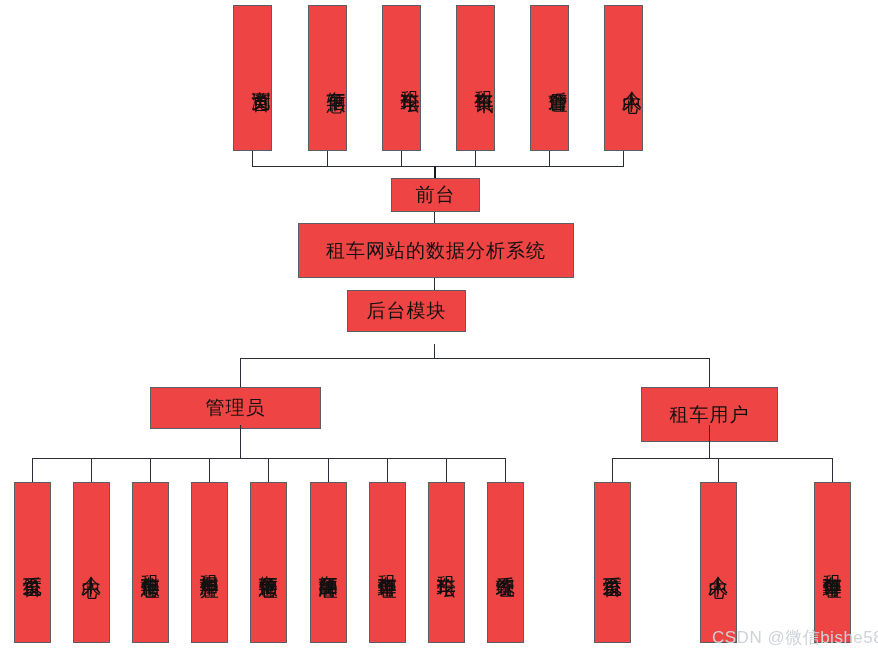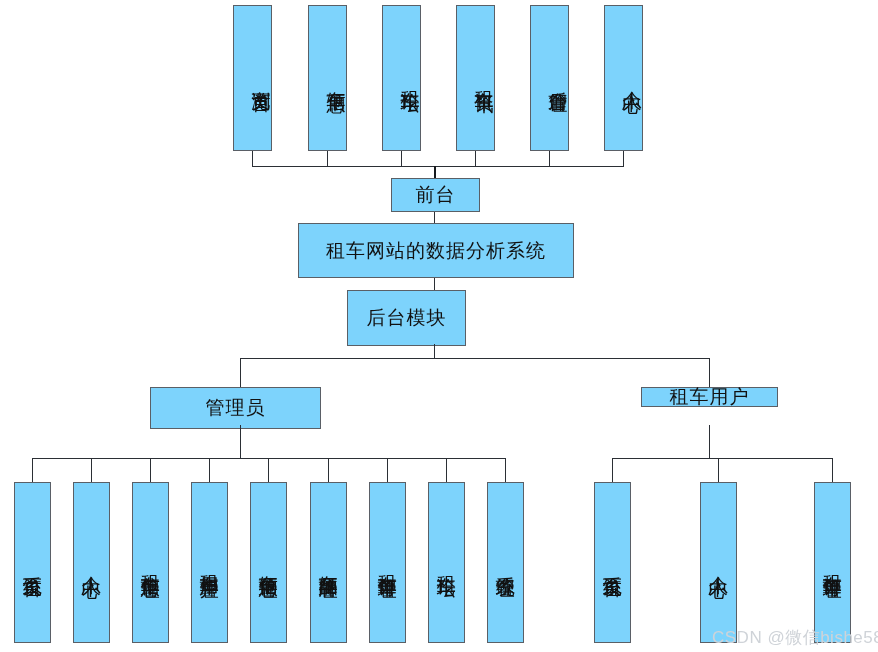--- a/index.html
+++ b/index.html
@@ -11,21 +11,21 @@
     overflow:hidden;
     position:relative;
   }
   #diagram{
     position:absolute;left:0;top:0;width:878px;height:652px;
   }
   .box{
     position:absolute;
     box-sizing:border-box;
     border:1.4px solid #5a5f66;
-    background:#7dd3fc;
+    background:#ef4444;
     display:flex;
     align-items:center;
     justify-content:center;
     color:#111111;
     line-height:1.02;
     text-align:center;
     font-weight:400;
   }
   
   .vbox{
@@ -101,33 +101,33 @@
   </div>
 
   <div class="line vline" style="left:434px;top:212px;height:12px;"></div>
 
   <div class="box hbox" style="left:298px;top:223px;width:276px;height:55px;">
     <span>租车网站的数据分析系统</span>
   </div>
 
   <div class="line vline" style="left:434px;top:278px;height:13px;"></div>
 
-  <div class="box hbox" style="left:347px;top:290px;width:119px;height:56px;">
+  <div class="box hbox" style="left:347px;top:290px;width:119px;height:42px;">
     <span>后台模块</span>
   </div>
 
   <div class="line vline" style="left:434px;top:344px;height:15px;"></div>
   <div class="line hline" style="left:240px;top:358px;width:470px;"></div>
   <div class="line vline" style="left:240px;top:358px;height:29px;"></div>
   <div class="line vline" style="left:709px;top:358px;height:29px;"></div>
 
   <div class="box hbox" style="left:150px;top:387px;width:171px;height:42px;">
     <span>管理员</span>
   </div>
-  <div class="box hbox" style="left:641px;top:387px;width:137px;height:20px;">
+  <div class="box hbox" style="left:641px;top:387px;width:137px;height:55px;">
     <span>租车用户</span>
   </div>
 
   <div class="line vline" style="left:240px;top:425px;height:34px;"></div>
   <div class="line hline" style="left:32px;top:458px;width:474px;"></div>
 
   <div class="line vline" style="left:709px;top:425px;height:34px;"></div>
   <div class="line hline" style="left:612px;top:458px;width:220px;"></div>
 
   <div class="line vline" style="left:32px;top:458px;height:24px;"></div>

